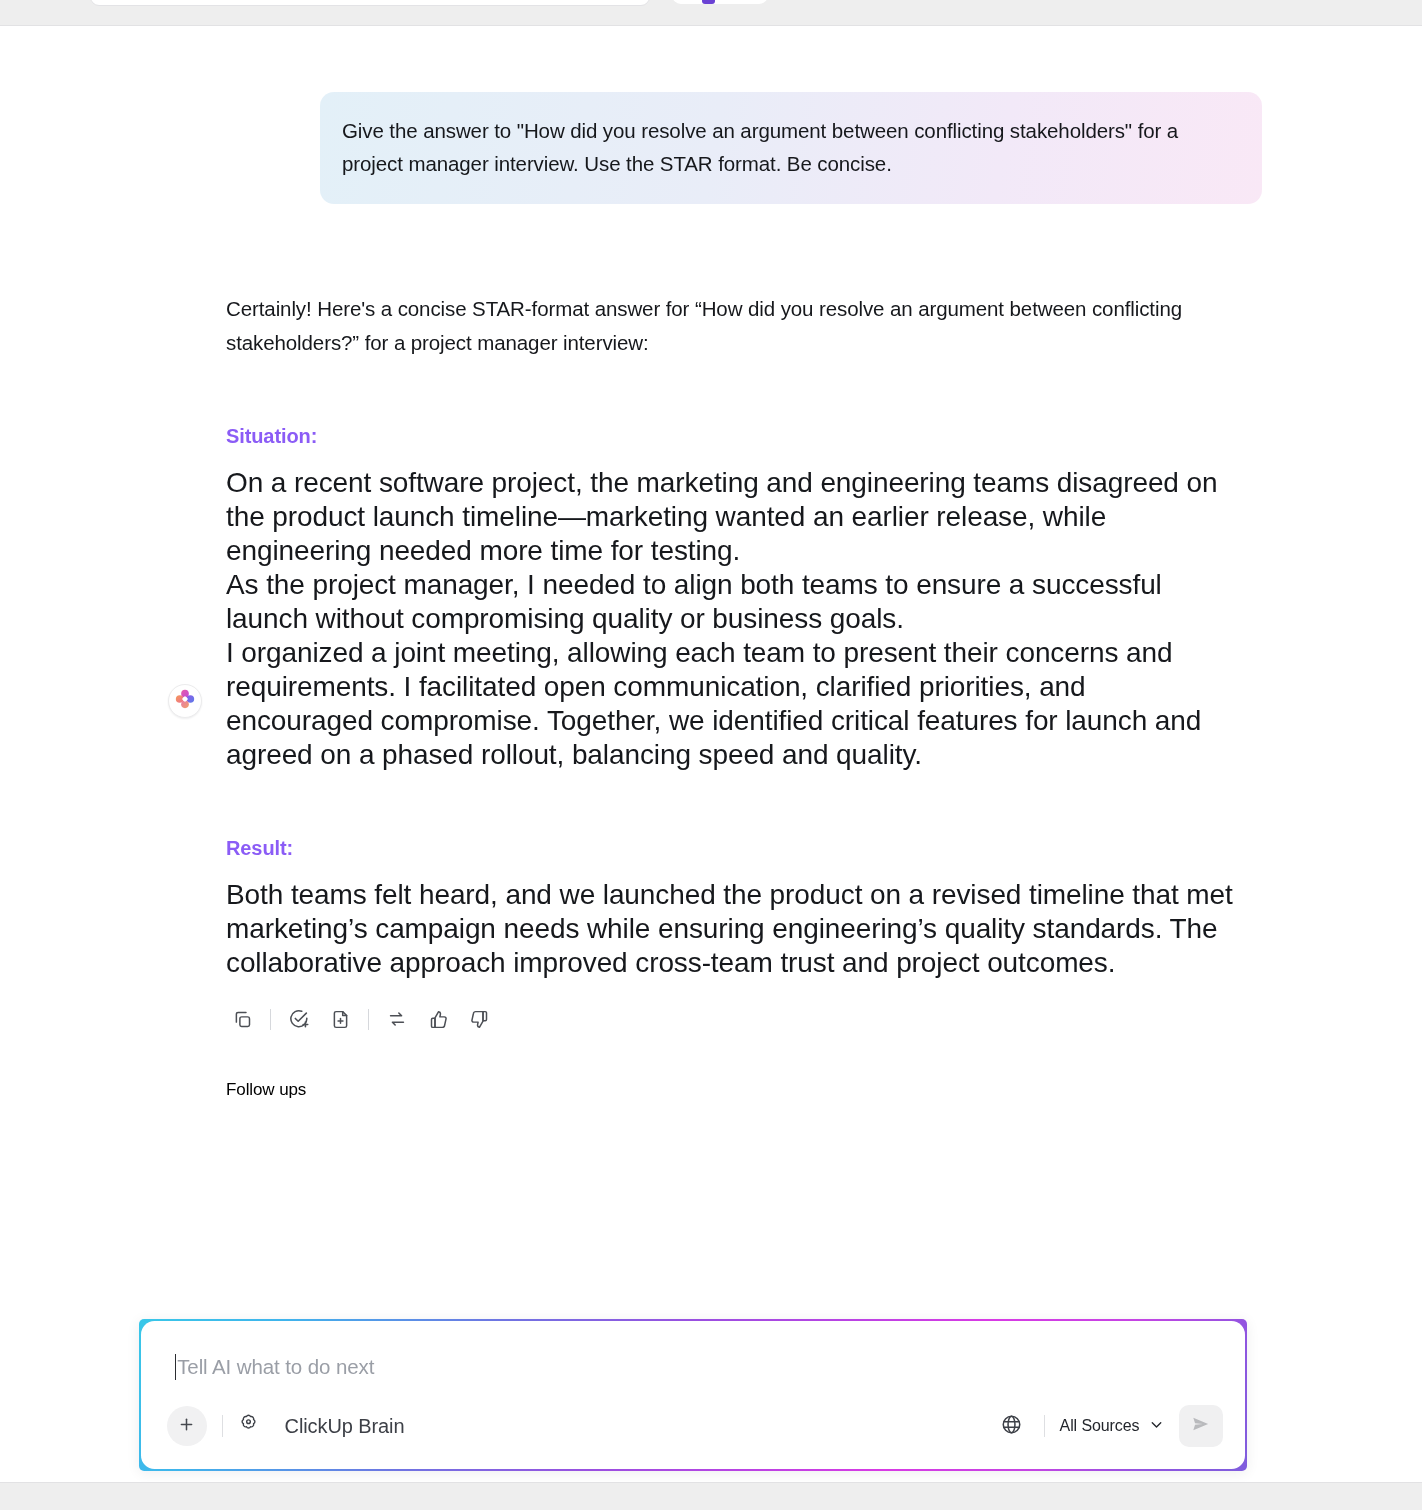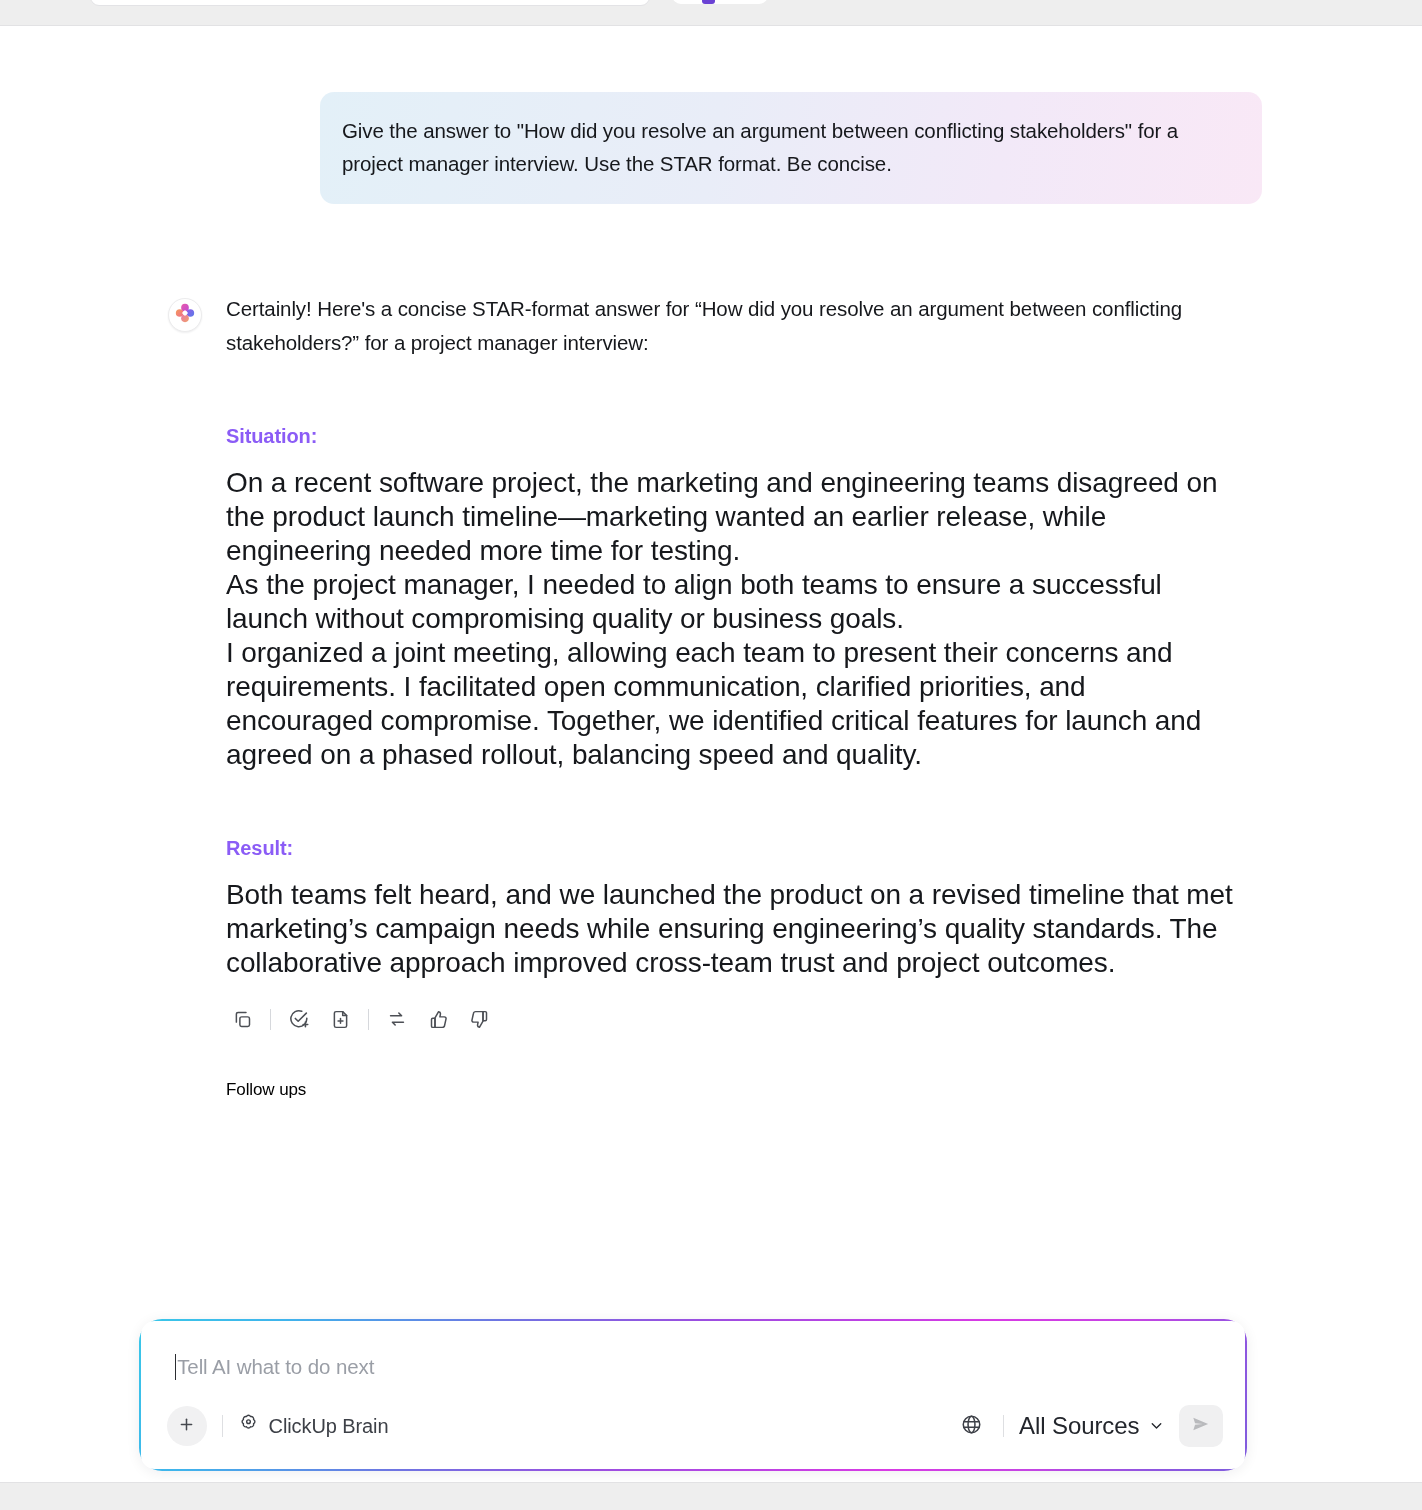--- a/index.html
+++ b/index.html
@@ -96,21 +96,21 @@
     padding: 22px 28px 24px 22px;
     font-size: 20.5px;
     line-height: 33px;
     color: #16181c;
     letter-spacing: -0.1px;
   }
 
   
   .assistant-row {
     display: flex;
-    align-items: flex-start;
+    align-items: center;
     margin-top: 88px;
   }
 
   .avatar {
     flex: 0 0 auto;
     width: 34px;
     height: 34px;
     border-radius: 50%;
     background: #ffffff;
     border: 1px solid #ececed;
@@ -181,21 +181,21 @@
     letter-spacing: -0.1px;
   }
 
   
   .composer-wrap {
     position: absolute;
     left: 139px;
     bottom: 39px;
     width: 1108px;
     height: 152px;
-    border-radius: 23px;
+    border-radius: 5px;
     padding: 1.6px;
     background: linear-gradient(125deg,
         #39c7e8 0%,
         #3fb4ec 12%,
         #6f74e2 30%,
         #9a4fe0 46%,
         #b843e3 58%,
         #d83ae4 70%,
         #c544e3 82%,
         #8f55e0 92%,
@@ -254,42 +254,42 @@
   }
   .footer-sep {
     width: 1px;
     height: 22px;
     background: #dedfe2;
     margin: 0 15px;
   }
   .brain-chip {
     display: flex;
     align-items: center;
-    gap: 10px;
+    gap: 26px;
     cursor: pointer;
     font-size: 20px;
     color: #3d4047;
     letter-spacing: -0.1px;
   }
   .spacer { flex: 1; }
   .globe-btn {
     width: 34px;
     height: 34px;
     display: flex;
     align-items: center;
     justify-content: center;
     cursor: pointer;
     border-radius: 6px;
   }
   .sources-chip {
     display: flex;
     align-items: center;
     gap: 9px;
     cursor: pointer;
-    font-size: 24px;
+    font-size: 16px;
     color: #23262c;
     letter-spacing: -0.1px;
     margin-right: 14px;
   }
   .send-btn {
     width: 44px;
     height: 42px;
     border-radius: 10px;
     background: #f0f0f1;
     display: flex;

